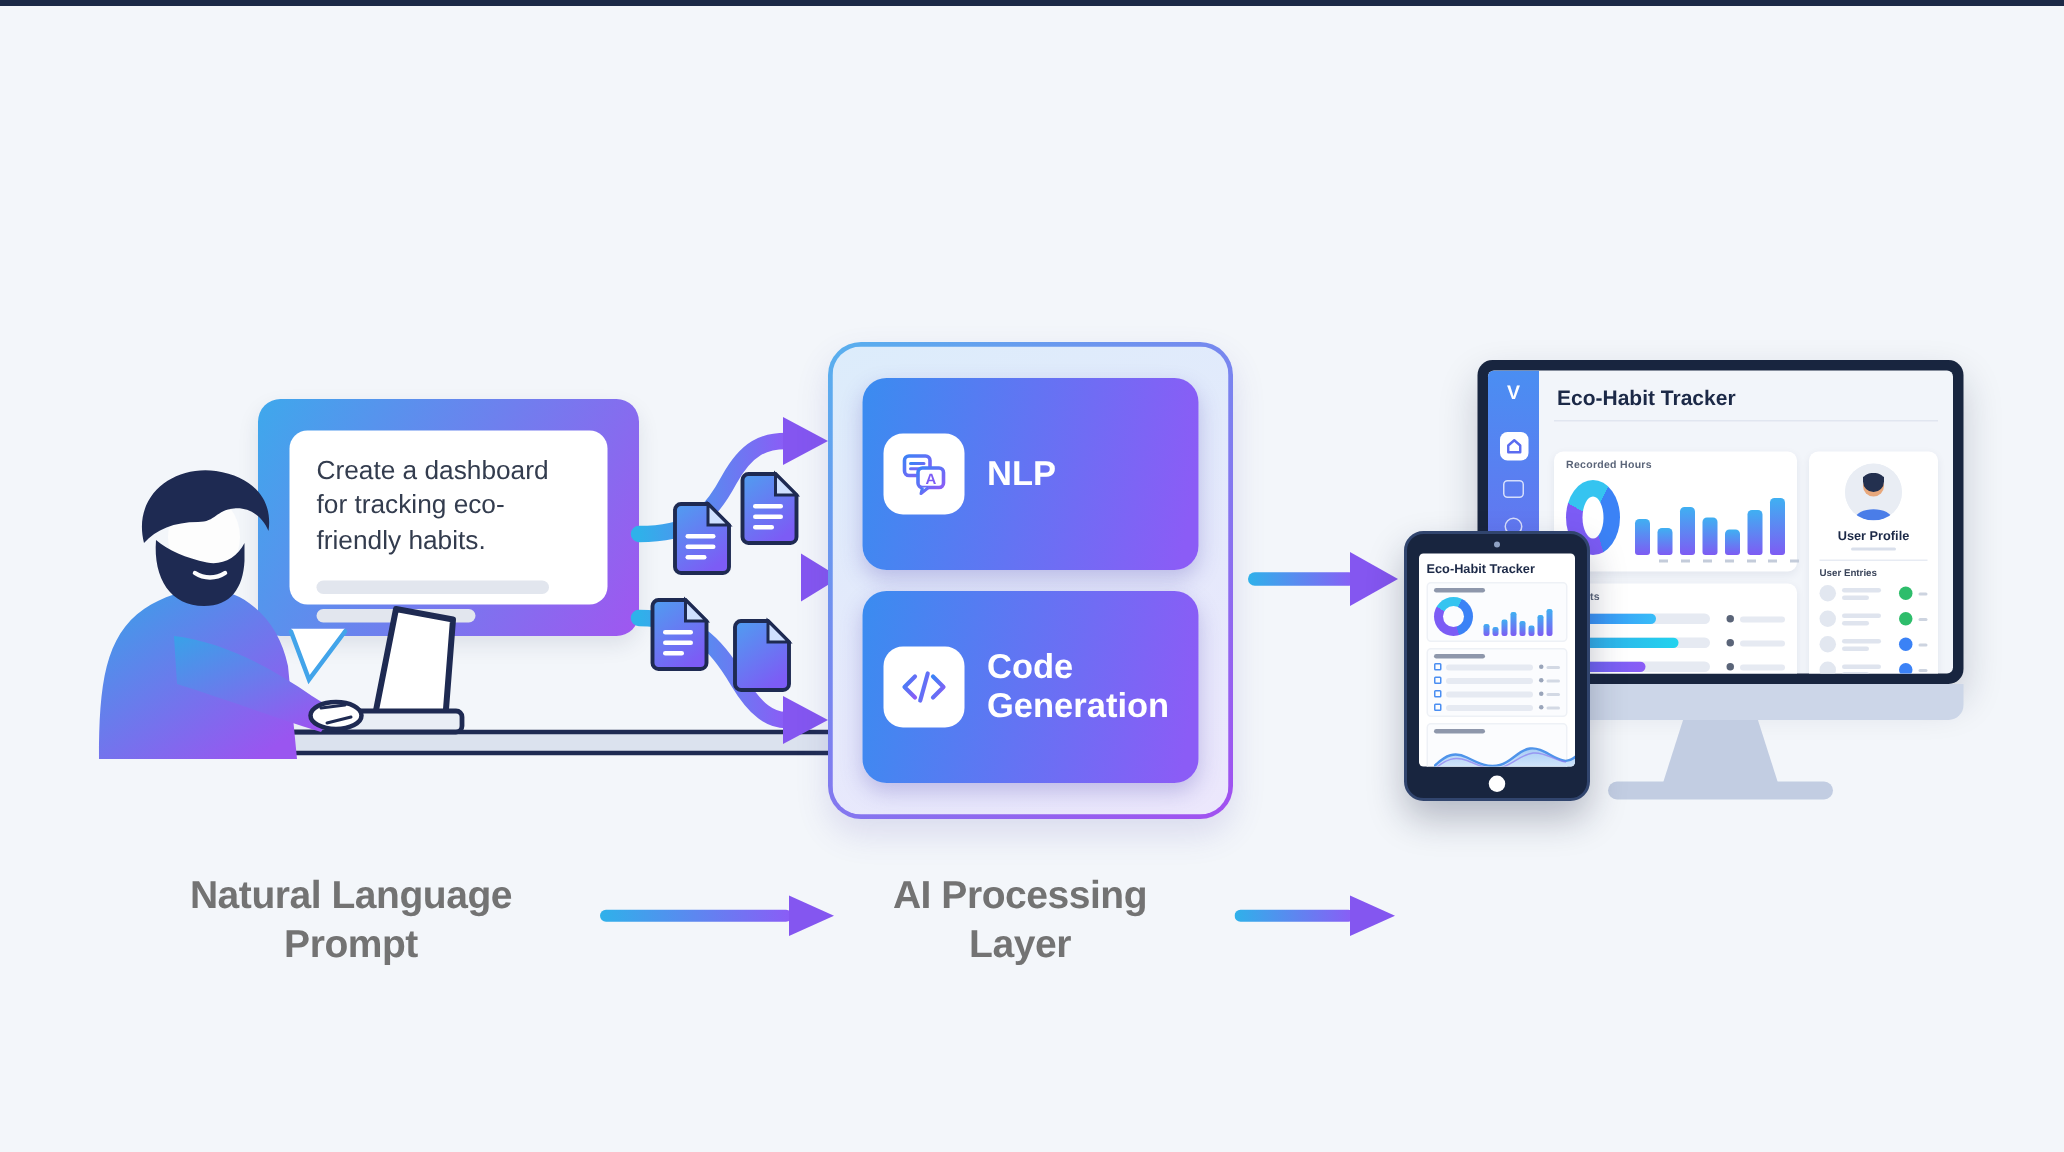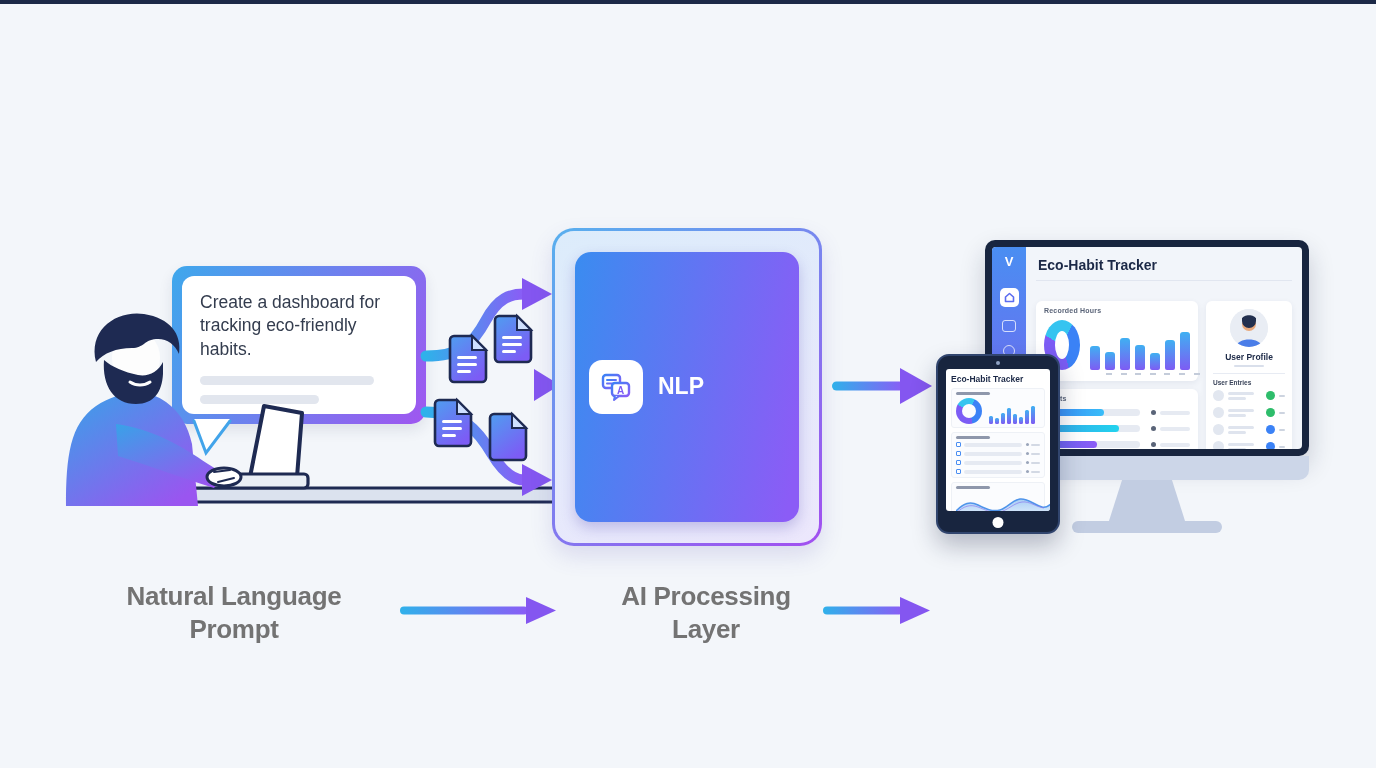--- a/index.html
+++ b/index.html
@@ -11,21 +11,21 @@
   .top-strip { position:absolute; top:0; left:0; width:100%; height:4px; background:#1c2947; }
 
   .main-title {
     position:absolute; top:62px; left:0; width:100%; text-align:center;
     font-size:48px; font-weight:800; letter-spacing:-1px; color:#1d2a4d;
   }
 
   
   .speech-bubble {
     position:absolute; left:172px; top:266px; width:254px; height:158px;
-    background:linear-gradient(120deg,#3ea8ec,#a056f0); border-radius:15px; padding:10px;
+    background:linear-gradient(120deg,#3ea8ec,#a056f0); border-radius:15px; padding:21px;
     box-shadow:0 6px 14px rgba(30,40,80,.10);
   }
   .speech-bubble-inner { width:100%; height:100%; background:#fff; border-radius:12px; padding:15px 18px; }
   .bubble-text { font-size:17.5px; color:#333c4e; line-height:1.33; }
   .bubble-line { height:9px; border-radius:5px; background:#e2e6ee; }
   .bubble-line.l1 { margin-top:15px; width:88%; }
   .bubble-line.l2 { margin-top:10px; width:60%; }
   .bubble-tail { position:absolute; left:20px; top:153px; }
 
   
@@ -140,21 +140,21 @@
   .t-track { width:58px; height:4px; border-radius:2px; background:#e6eaf2; overflow:hidden; }
   .t-fill { height:100%; border-radius:2px; }
   .t-side { margin-left:auto; display:flex; align-items:center; gap:2px; }
   .t-side-dot { width:3px; height:3px; border-radius:50%; background:#9aa5ba; }
   .t-side-dash { width:9px; height:2px; background:#d3d9e4; border-radius:1px; }
   .t-wave { display:block; margin-top:2px; }
 
   
   .stage-label { position:absolute; text-align:center; font-size:26px; font-weight:800; color:#737373; line-height:1.25; letter-spacing:-0.3px; }
   .stage-1 { left:84px;  top:580px; width:300px; }
-  .stage-2 { left:606px; top:580px; width:200px; }
+  .stage-2 { left:580px; top:580px; width:200px; }
   .stage-3 { left:957px; top:580px; width:332px; }
   .stage-arrow { position:absolute; }
   .stage-arrow.a1 { left:400px; top:594px; }
   .stage-arrow.a2 { left:823px; top:594px; }
 </style>
 </head>
 <body>
 
 <div class="canvas">
 
@@ -270,20 +270,30 @@
       <span class="pill-icon">
         <svg width="32" height="32" viewBox="0 0 32 32" fill="none">
           <rect x="3" y="4" width="17" height="13" rx="3" stroke="url(#gradIcon)" stroke-width="2.4"></rect>
           <path d="M7,9 H16 M7,12.5 H13" stroke="url(#gradIcon)" stroke-width="2" stroke-linecap="round"></path>
           <rect x="12" y="12" width="17" height="13" rx="3" fill="#fff" stroke="url(#gradIcon)" stroke-width="2.4"></rect>
           <path d="M15,25 L14,29 L19,25" fill="#fff" stroke="url(#gradIcon)" stroke-width="2" stroke-linejoin="round"></path>
           <text x="17" y="22.5" font-size="10" font-weight="bold" fill="#7c5cf5" font-family="Liberation Sans, sans-serif">A</text>
         </svg>
       </span>
       <span class="pill-label">NLP</span>
+    </div>
+    <div class="pill">
+      <span class="pill-icon">
+        <svg width="32" height="32" viewBox="0 0 32 32" fill="none" stroke="url(#gradIcon)" stroke-width="2.8" stroke-linecap="round" stroke-linejoin="round">
+          <polyline points="10,9 3,16 10,23"></polyline>
+          <polyline points="22,9 29,16 22,23"></polyline>
+          <line x1="18.5" y1="7" x2="13.5" y2="25"></line>
+        </svg>
+      </span>
+      <span class="pill-label">Code Generation</span>
     </div>
   </div>
 
   <svg class="mid-arrow" width="100" height="40" viewBox="0 0 100 40">
     <rect x="0" y="15.5" width="72" height="9" rx="4.5" fill="url(#gradH)"></rect>
     <polygon points="68,2 100,20 68,38" fill="#8456f0"></polygon>
   </svg>
 
   <div class="monitor-frame">
     <div class="monitor-screen">

